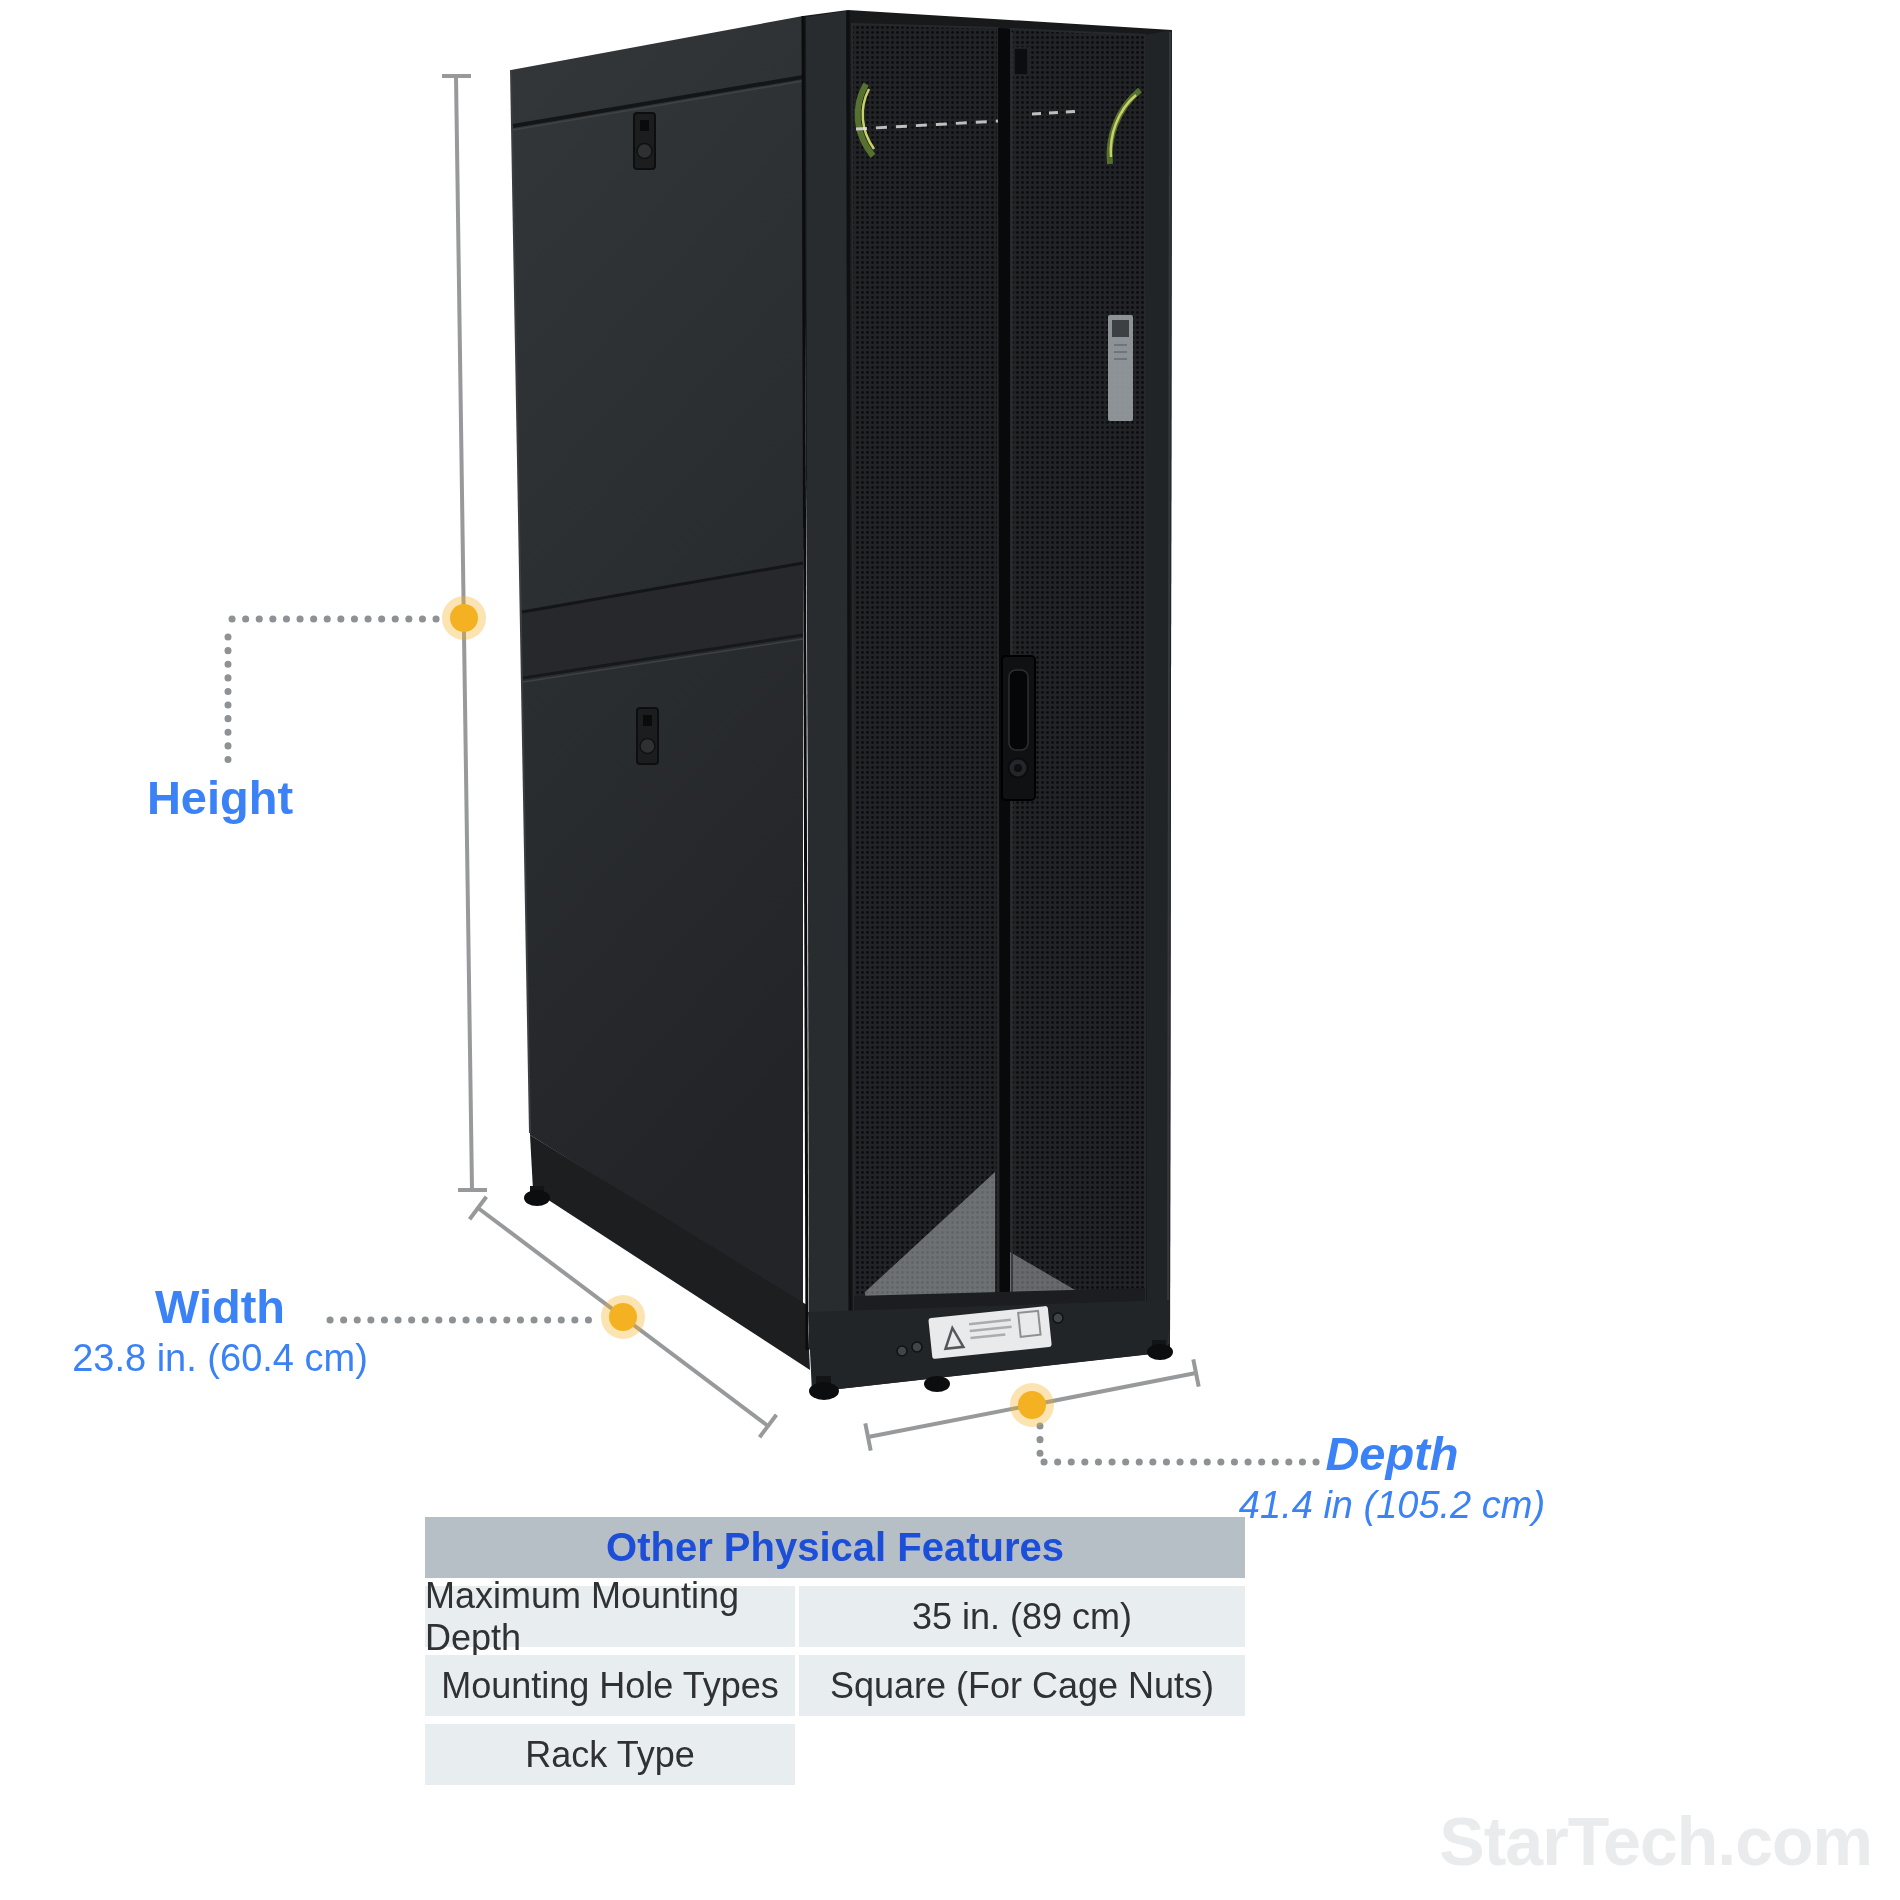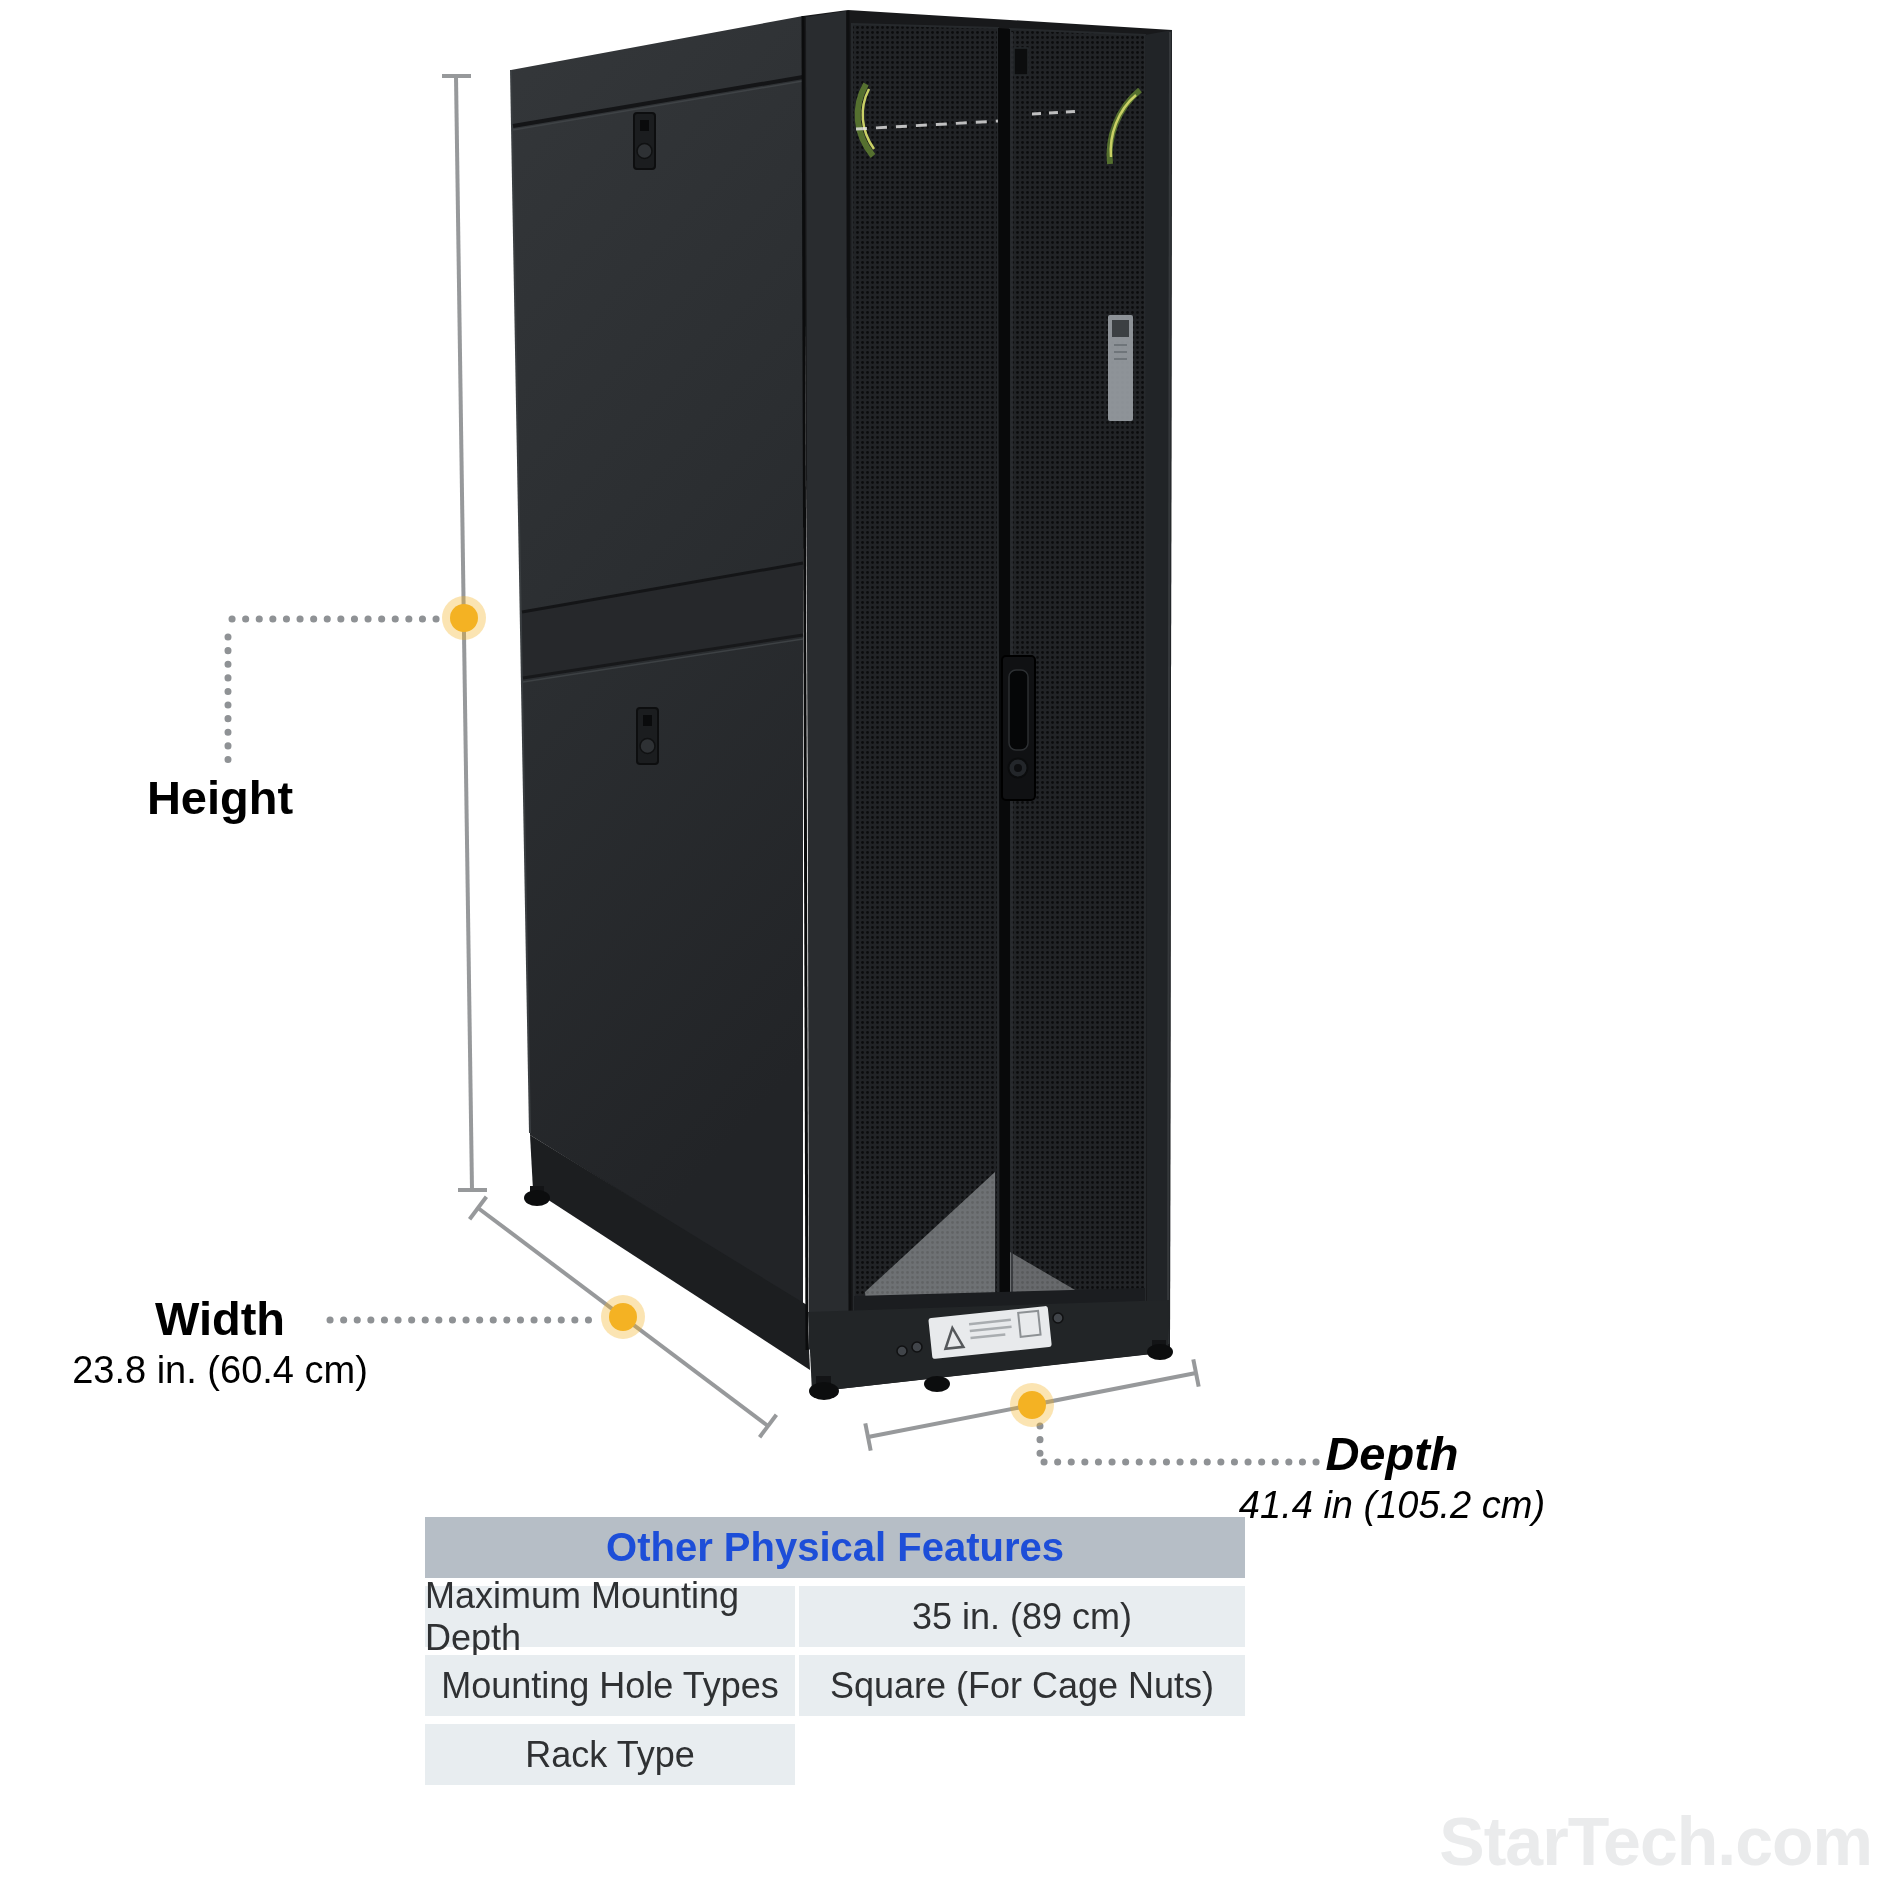--- a/index.html
+++ b/index.html
@@ -2,21 +2,21 @@
 <html><head>
 <meta charset="utf-8">
 <style>
   html,body{margin:0;padding:0;background:#ffffff;}
   .canvas{
     position:relative;width:1900px;height:1900px;background:#ffffff;
     font-family:"Liberation Sans",sans-serif;overflow:hidden;
   }
   .scene{position:absolute;left:0;top:0;}
   
-  .dim{position:absolute;text-align:center;color:#000000;}
+  .dim{position:absolute;text-align:center;color:#3b82f6;}
   .dim-title{font-weight:bold;font-size:47px;line-height:1.1;}
   .dim-value{font-size:38px;line-height:1.25;margin-top:2px;}
   
   .spec-table{position:absolute;left:425px;top:1517px;width:820px;}
   .spec-header{
     height:61px;line-height:61px;background:#b6bec6;color:#1d4ed8;
     font-size:40px;font-weight:bold;text-align:center;
   }
   .spec-row{display:flex;margin-top:8px;height:61px;}
   .spec-cell{
@@ -191,21 +191,21 @@
         <circle cx="1032" cy="1405" r="22" fill="#F4B223" opacity="0.35"></circle>
         <circle cx="1032" cy="1405" r="14" fill="#F4B223"></circle>
       </g>
     </g>
   </svg>
 
   <div class="dim" style="left:40px;top:772px;width:360px;">
     <div class="dim-title">Height</div>
   </div>
 
-  <div class="dim" style="left:40px;top:1281px;width:360px;margin-top:12px;">
+  <div class="dim" style="left:40px;top:1281px;width:360px;">
     <div class="dim-title">Width</div>
     <div class="dim-value">23.8 in. (60.4 cm)</div>
   </div>
 
   <div class="dim" style="left:1182px;top:1428px;width:420px;font-style:italic;">
     <div class="dim-title">Depth</div>
     <div class="dim-value">41.4 in (105.2 cm)</div>
   </div>
 
   <div class="spec-table">

